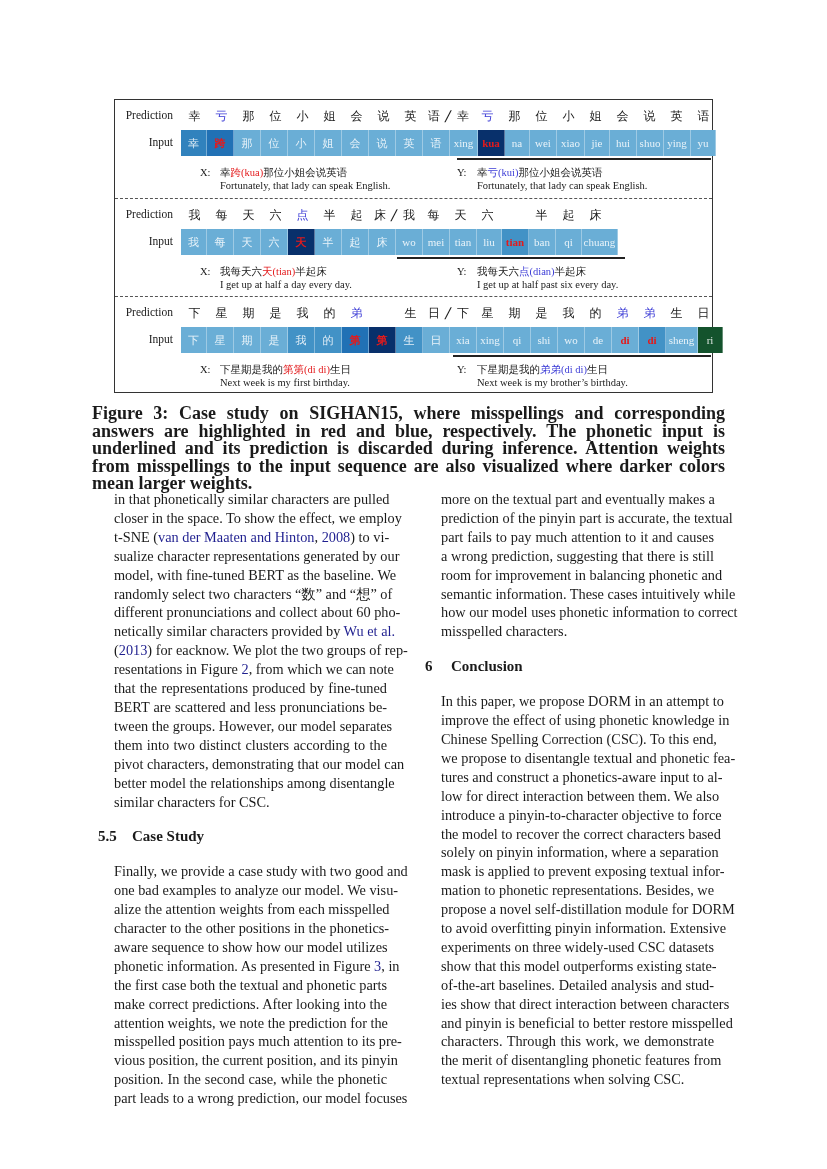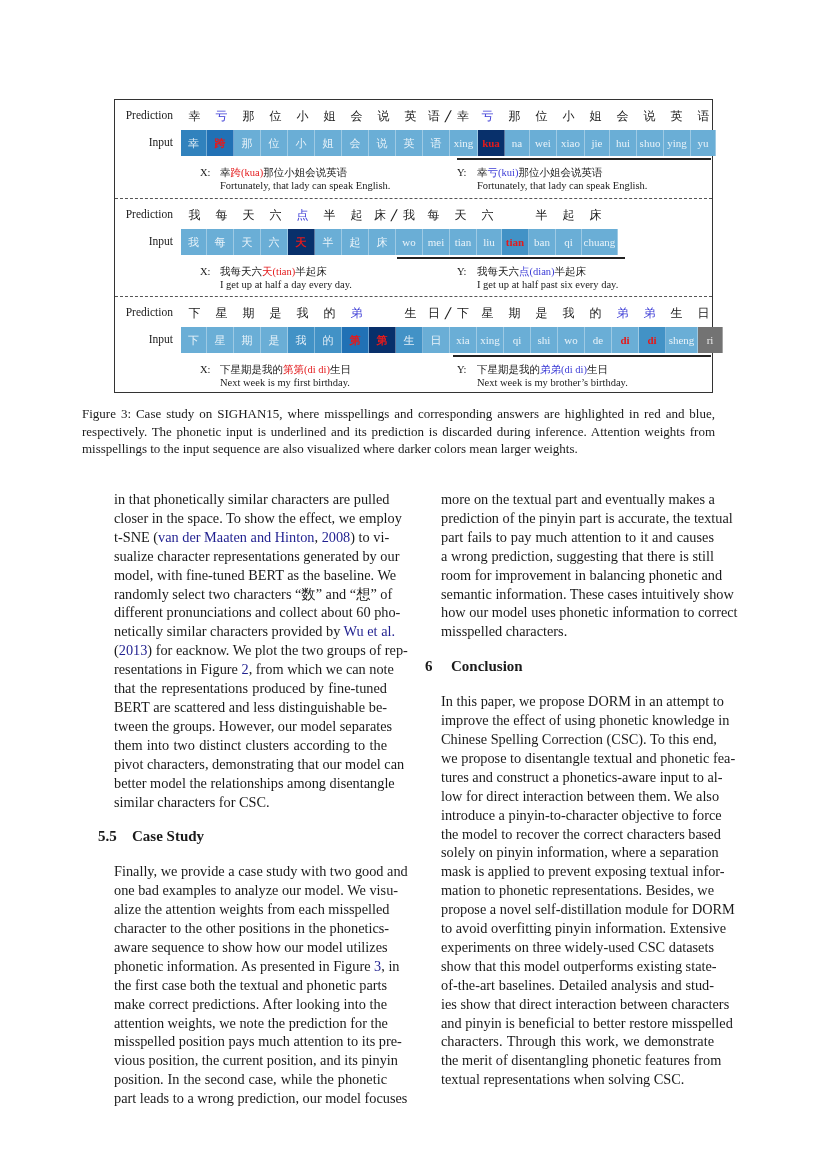--- a/index.html
+++ b/index.html
@@ -14,21 +14,21 @@
   .predrow span { display: inline-block; text-align: center; }
   .slash { font-size: 18px; line-height: 16px; width: 8px !important; transform: skewX(-10deg); font-weight: bold; }
   .inputrow { position: absolute; left: 66px; top: 30px; height: 26px; display: flex; }
   .cell { height: 26px; line-height: 26px; text-align: center; color: rgba(255,255,255,0.85); font-size: 11px; border-right: 1px solid rgba(255,255,255,0.35); box-sizing: border-box; overflow: hidden; white-space: nowrap; }
   .cell.err { color: #e31a1c; font-weight: bold; }
   .underline { position: absolute; height: 2px; background: #222; top: 58px; }
   .sent { position: absolute; top: 66px; font-size: 10.5px; line-height: 13px; }
   .sent .tag { position: absolute; left: -20px; top: 0; }
   .red { color: #e31a1c; margin-top: 21px; }
   .blue { color: #3b3bd6; }
-  .caption { position: absolute; left: 82px; top: 405px; width: 633px; font-size: 13px; line-height: 17.5px; text-align: justify; }
+  .caption { position: absolute; left: 92px; top: 405px; width: 633px; font-size: 18px; line-height: 17.5px; text-align: justify; font-weight: bold; }
   .col { position: absolute; top: 474px; width: 305px; font-size: 14.3px; line-height: 18.9px; text-align: justify; hyphens: manual; }
   .col.left { left: 98px; }
   .col.right { left: 425px; }
   .col p { margin: 16px; }
   .col .line { display: block; text-align: justify; text-align-last: justify; white-space: nowrap; }
   .col .line.last { text-align-last: left; }
   .heading { font-weight: bold; font-size: 15px; margin: 14px 0 8px 0; }
   .heading .num { display: inline-block; width: 34px; }
   .cite { color: #1f1f8f; }
 </style>
@@ -190,21 +190,21 @@
       <div class="cell" style="width:27px;background:#6aaed6">日</div>
       <div class="cell" style="width:27px;background:#6aaed6">xia</div>
       <div class="cell" style="width:27px;background:#6aaed6">xing</div>
       <div class="cell" style="width:27px;background:#6aaed6">qi</div>
       <div class="cell" style="width:27px;background:#6aaed6">shi</div>
       <div class="cell" style="width:27px;background:#6aaed6">wo</div>
       <div class="cell" style="width:27px;background:#6aaed6">de</div>
       <div class="cell err" style="width:27px;background:#6aaed6">di</div>
       <div class="cell err" style="width:27px;background:#4292c6">di</div>
       <div class="cell" style="width:32px;background:#6aaed6">sheng</div>
-      <div class="cell" style="width:25px;background:#737373">ri</div>
+      <div class="cell" style="width:25px;background:#14532d">ri</div>
     </div>
     <div class="underline" style="left:338px;width:258px;"></div>
     <div class="sent" style="left:105px;">
       <span class="tag">X:</span>
       <div><span>下星期是我的</span><span class="red">第第(di di)</span><span>生日</span></div>
       <div>Next week is my first birthday.</div>
     </div>
     <div class="sent" style="left:362px;">
       <span class="tag">Y:</span>
       <div><span>下星期是我的</span><span class="blue">弟弟(di di)</span><span>生日</span></div>
@@ -221,21 +221,21 @@
       <span class="line">closer in the space. To show the effect, we employ</span>
       <span class="line"><span>t-SNE (</span><span class="cite">van der Maaten and Hinton</span><span>, </span><span class="cite">2008</span><span>) to vi-</span></span>
       <span class="line">sualize character representations generated by our</span>
       <span class="line">model, with fine-tuned BERT as the baseline. We</span>
       <span class="line">randomly select two characters “数” and “想” of</span>
       <span class="line">different pronunciations and collect about 60 pho-</span>
       <span class="line"><span>netically similar characters provided by </span><span class="cite">Wu et al.</span></span>
       <span class="line"><span>(</span><span class="cite">2013</span><span>) for eacknow. We plot the two groups of rep-</span></span>
       <span class="line"><span>resentations in Figure </span><span class="cite">2</span><span>, from which we can note</span></span>
       <span class="line">that the representations produced by fine-tuned</span>
-      <span class="line">BERT are scattered and less distinguishable be-</span>
+      <span class="line">BERT are scattered and less pronunciations be-</span>
       <span class="line">tween the groups. However, our model separates</span>
       <span class="line">them into two distinct clusters according to the</span>
       <span class="line">pivot characters, demonstrating that our model can</span>
       <span class="line">better model the relationships among disentangle</span>
       <span class="line last">similar characters for CSC.</span>
     </p>
   <div class="heading"><span class="num">5.5</span><span>Case Study</span></div>
   <p id="lp2">
       <span class="line">Finally, we provide a case study with two good and</span>
       <span class="line">one bad examples to analyze our model. We visu-</span>
@@ -253,21 +253,21 @@
     </p>
 </div>
 
 <div class="col right">
   <p id="rp1">
       <span class="line">more on the textual part and eventually makes a</span>
       <span class="line">prediction of the pinyin part is accurate, the textual</span>
       <span class="line">part fails to pay much attention to it and causes</span>
       <span class="line">a wrong prediction, suggesting that there is still</span>
       <span class="line">room for improvement in balancing phonetic and</span>
-      <span class="line">semantic information. These cases intuitively show</span>
+      <span class="line">semantic information. These cases intuitively while</span>
       <span class="line">how our model uses phonetic information to correct</span>
       <span class="line last">misspelled characters.</span>
     </p>
   <div class="heading"><span class="num" style="width:26px">6</span><span>Conclusion</span></div>
   <p id="rp2">
       <span class="line">In this paper, we propose DORM in an attempt to</span>
       <span class="line">improve the effect of using phonetic knowledge in</span>
       <span class="line">Chinese Spelling Correction (CSC). To this end,</span>
       <span class="line">we propose to disentangle textual and phonetic fea-</span>
       <span class="line">tures and construct a phonetics-aware input to al-</span>

